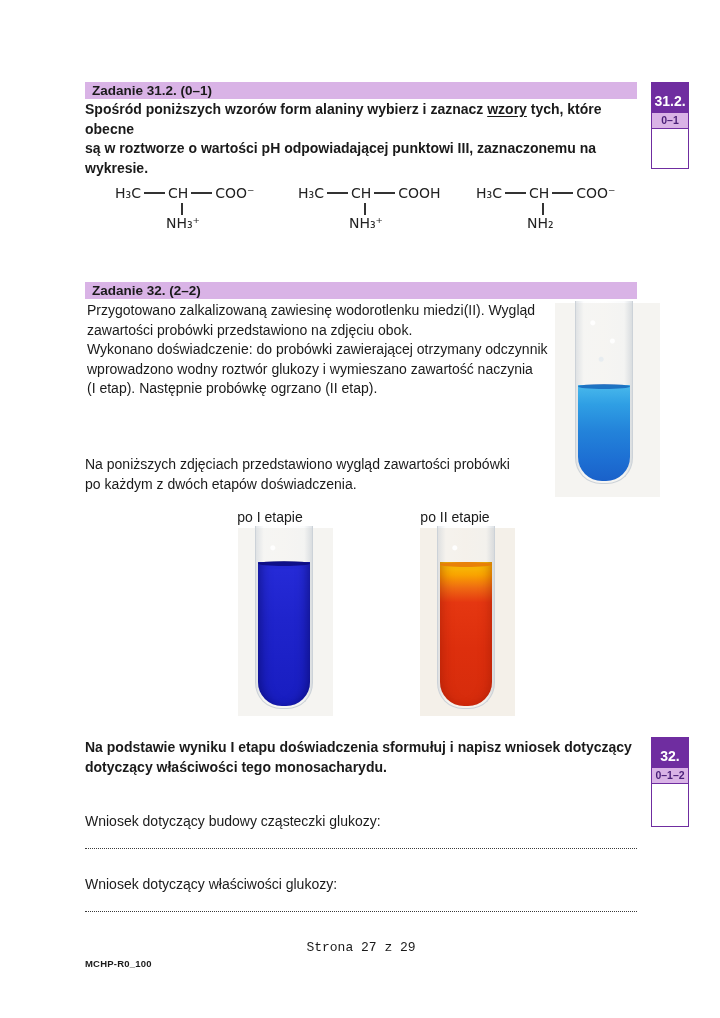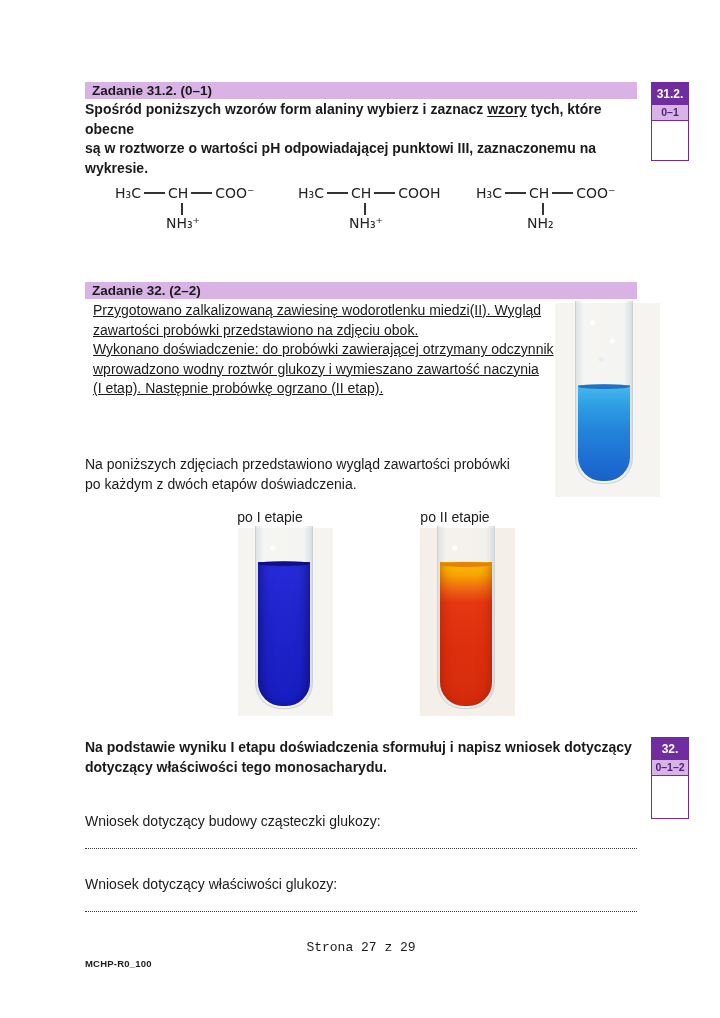--- a/index.html
+++ b/index.html
@@ -15,22 +15,22 @@
   .page{position:relative;width:720px;height:1018px;background:#fff;overflow:hidden;
         font-family:"Liberation Sans",sans-serif;color:#1a1a1a;}
   .abs{position:absolute;}
   .task-header{left:85px;width:552px;height:17px;background:var(--accent-light,#d9b3e6);
         font-size:13.5px;font-weight:bold;line-height:17px;padding-left:7px;box-sizing:border-box;}
   .para{font-size:14px;line-height:19.5px;}
   .bold{font-weight:bold;}
   .u{text-decoration:underline;text-underline-offset:2px;}
   
   .score-box{left:651px;width:38px;border:1px solid var(--accent-dark,#6f2da0);box-sizing:border-box;background:#fff;}
-  .score-head{background:var(--accent-dark,#6f2da0);color:#fff;font-weight:bold;font-size:12px;
-        text-align:center;padding:4px 0 3px;}
+  .score-head{background:var(--accent-dark,#6f2da0);color:#fff;font-weight:bold;font-size:14px;
+        text-align:center;padding:10px 0 3px;}
   .score-scale{background:var(--accent-light,#d9b3e6);color:#4a1f78;font-weight:bold;font-size:10.5px;
         text-align:center;padding:1px 0 2px;border-top:1px solid var(--accent-dark,#6f2da0);
         border-bottom:1px solid var(--accent-dark,#6f2da0);}
   .score-empty{background:#fff;}
   
   .formula{top:183px;font-family:"DejaVu Sans",sans-serif;font-size:14px;color:#222;}
   .f-row{display:flex;align-items:center;height:20px;}
   .f-bond{width:21px;height:1.5px;background:#333;margin:0 3px;}
   .f-vbond{display:block;width:1.5px;height:12px;background:#333;margin-left:66px;}
   .f-below{display:block;margin-left:51px;margin-top:0;}
@@ -103,21 +103,21 @@
       <span>COO⁻</span>
     </div>
     <span class="f-vbond"></span>
     <span class="f-below">NH₂</span>
   </div>
 
   <div class="abs task-header" style="top:282px;">
     <span>Zadanie 32. (2–2)</span>
   </div>
 
-  <div class="abs para" style="left:93px;top:301px;width:480px;text-decoration:underline;">
+  <div class="abs para" style="left:87px;top:301px;width:480px;">
     <div>Przygotowano zalkalizowaną zawiesinę wodorotlenku miedzi(II). Wygląd</div>
     <div>zawartości probówki przedstawiono na zdjęciu obok.</div>
     <div>Wykonano doświadczenie: do probówki zawierającej otrzymany odczynnik</div>
     <div>wprowadzono wodny roztwór glukozy i wymieszano zawartość naczynia</div>
     <div>(I etap). Następnie probówkę ogrzano (II etap).</div>
   </div>
 
   <div class="abs photo" style="left:555px;top:303px;width:105px;height:194px;">
     <div class="tube" style="left:20px;top:-2px;width:56px;height:182px;">
       <div class="liquid" style="height:96px;background:linear-gradient(180deg, var(--tube-initial-top,#49b9ec) 0%, #2f9fe4 20%, #2383da 48%, #1d6fd3 78%, var(--tube-initial-bottom,#1a61c9) 100%);"></div>

